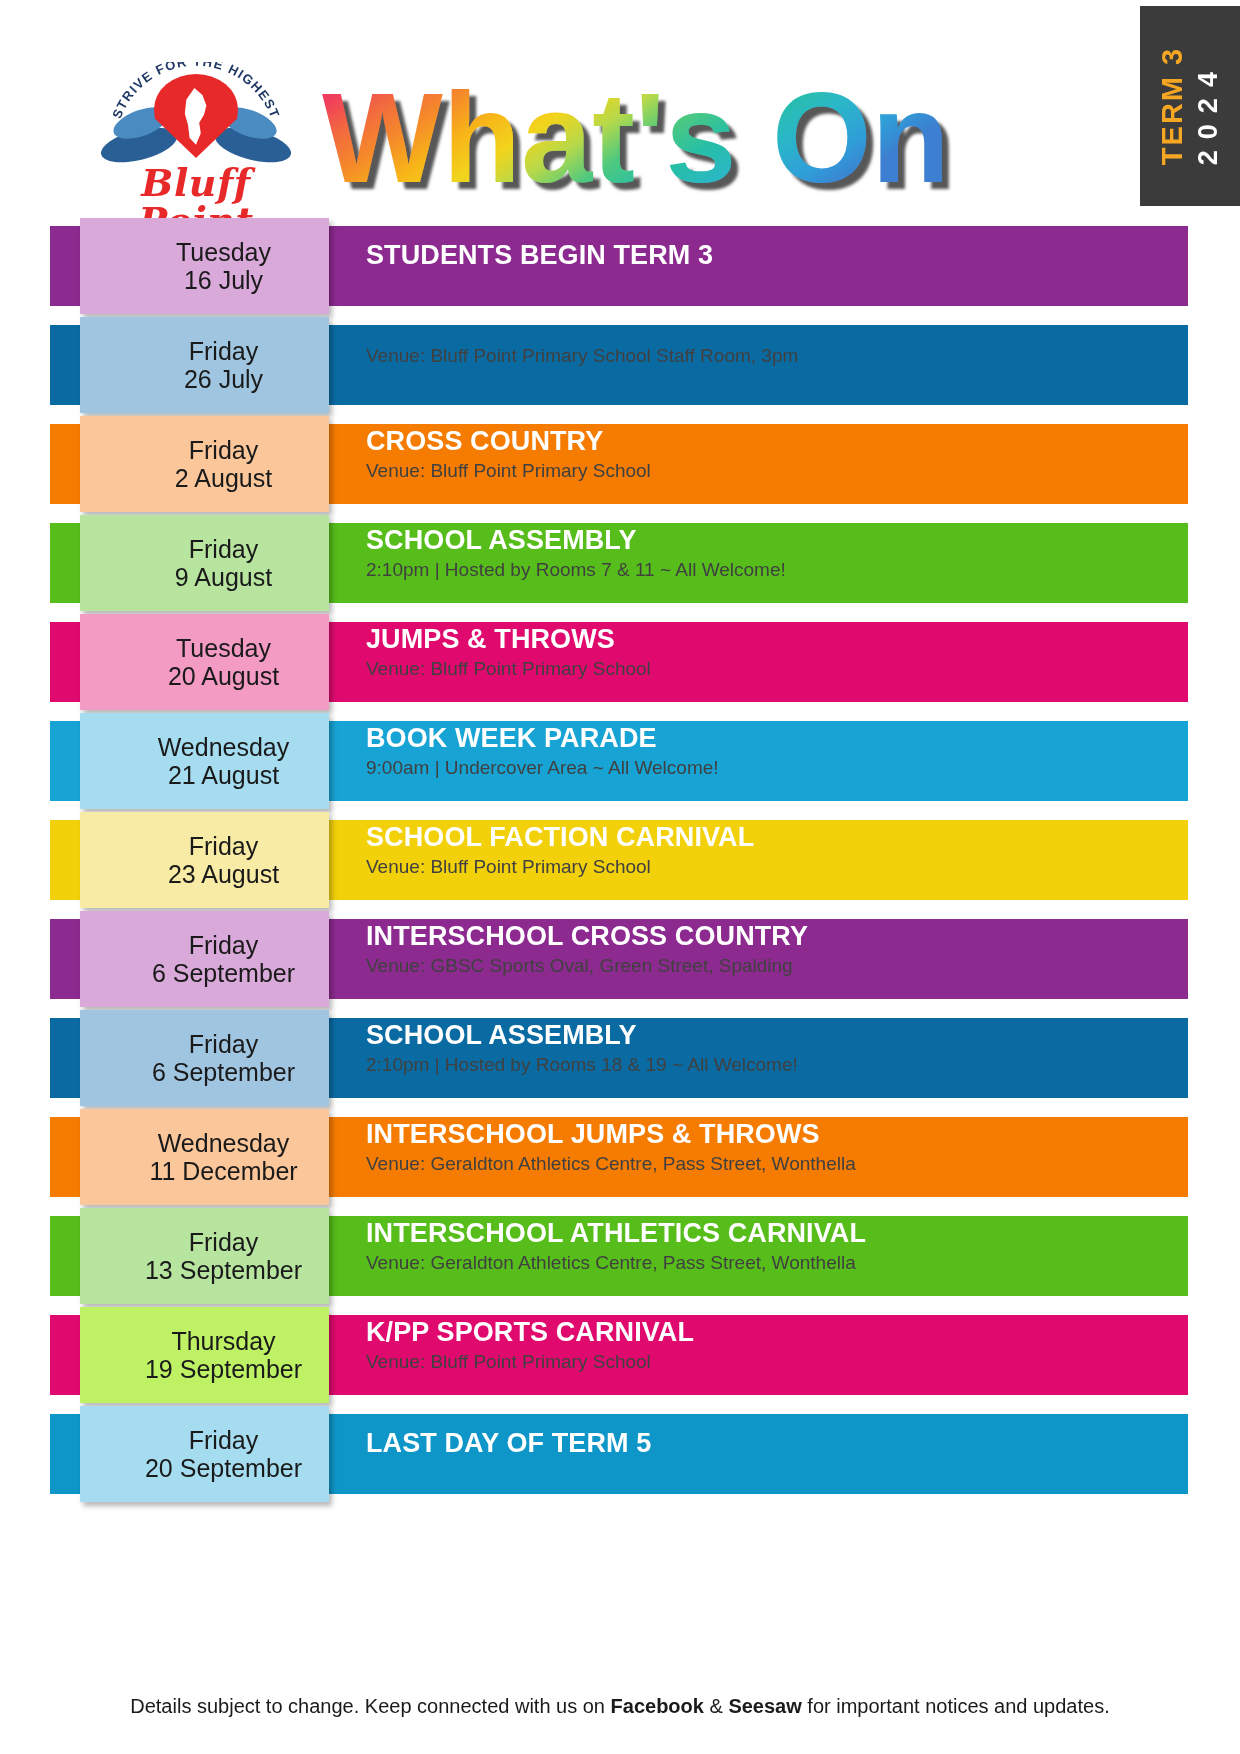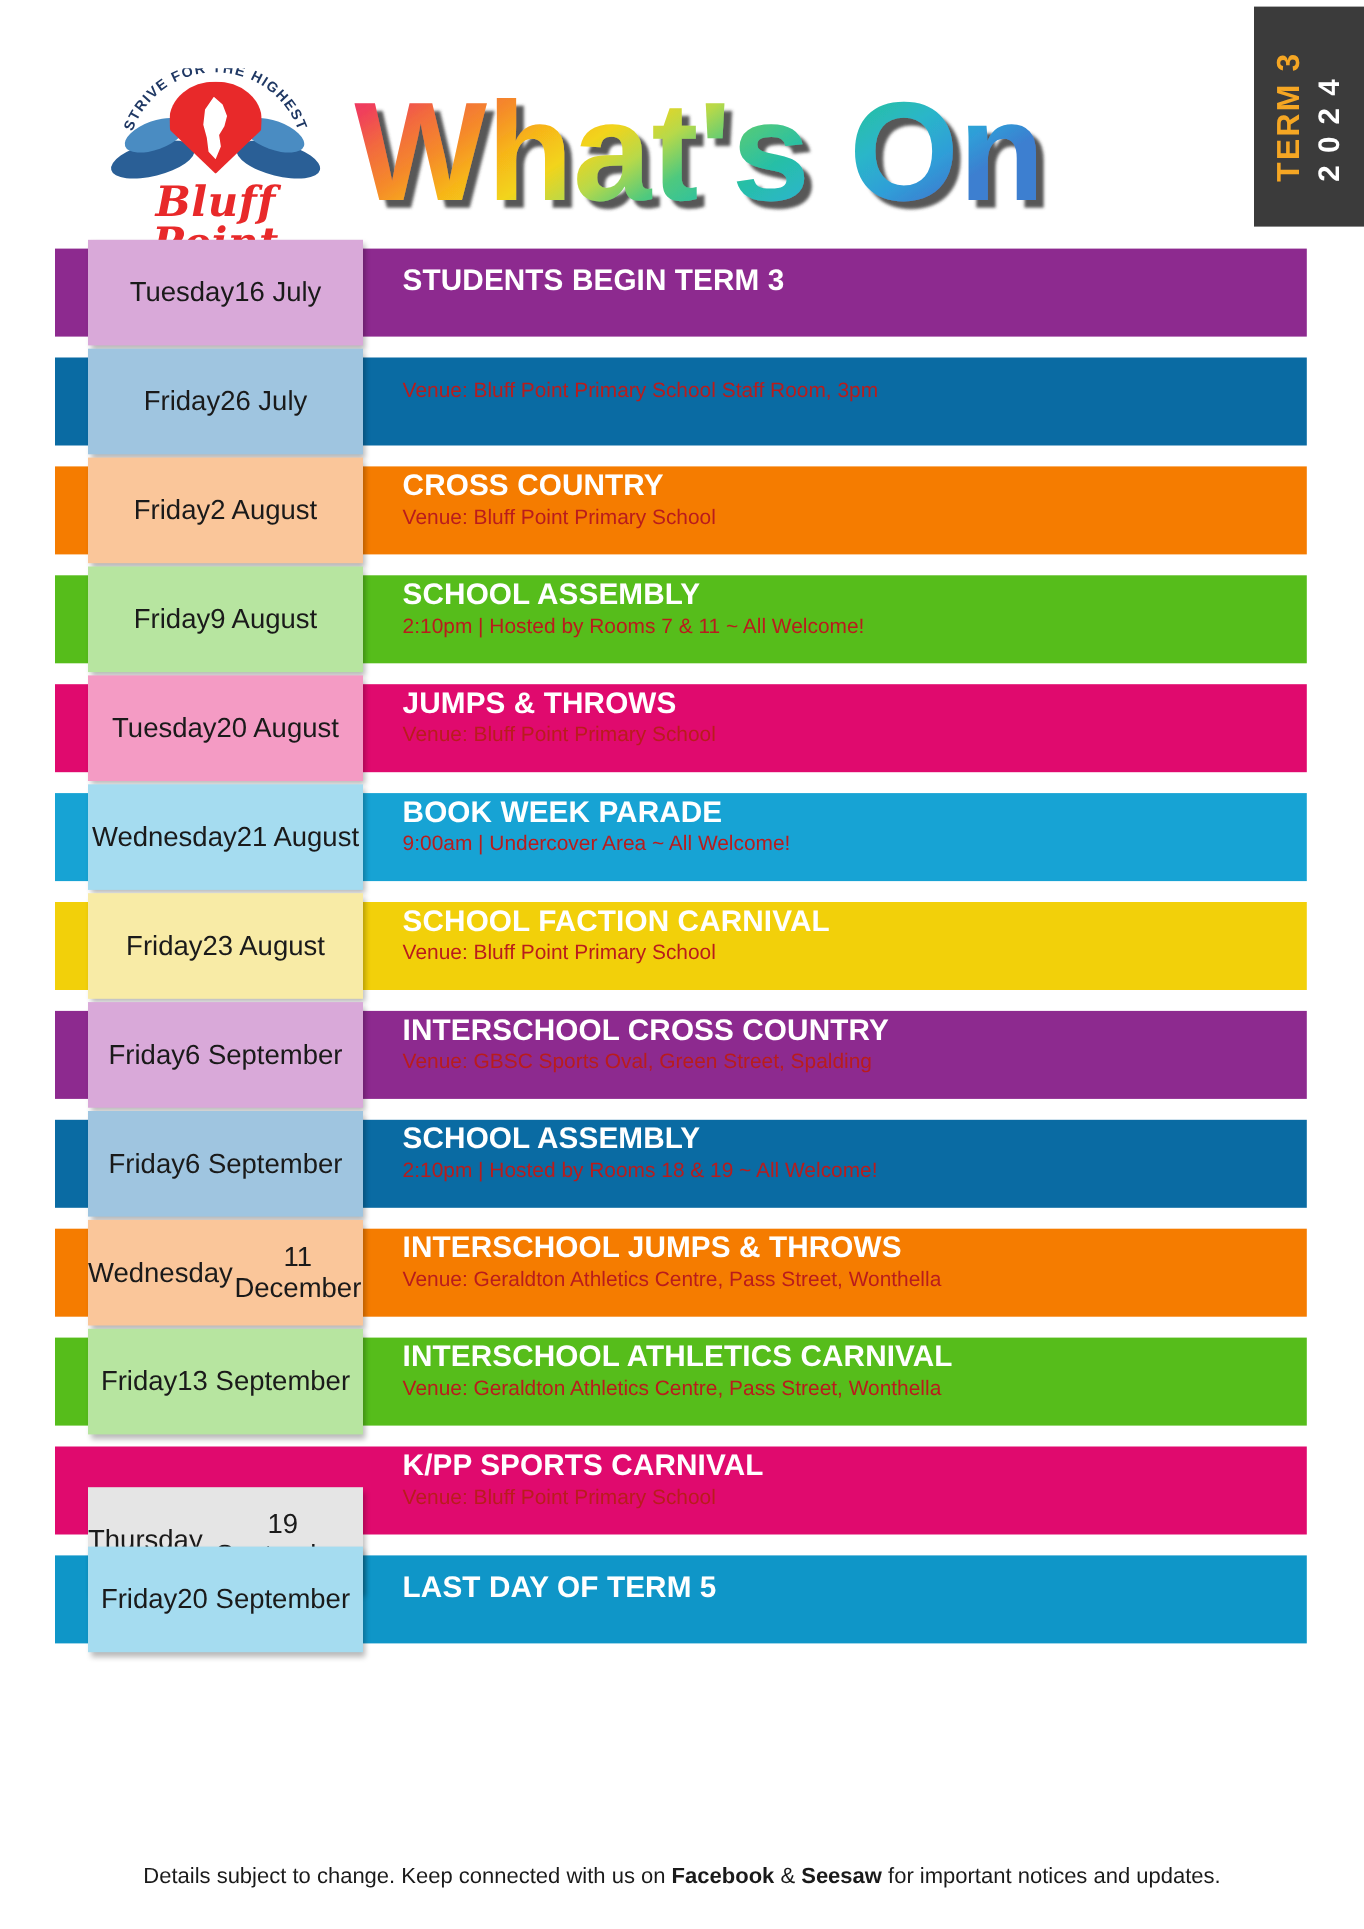--- a/index.html
+++ b/index.html
@@ -149,28 +149,29 @@
     position: absolute;
     left: 0;
     top: 8px;
     right: -128px;
     height: 80px;
   }
   .datebox {
     position: absolute;
     left: 30px;
     top: 0;
-    width: 250px;
+    width: 211px;
     height: 96px;
     display: flex;
-    flex-direction: row;
+    flex-direction: column;
     align-items: center;
     justify-content: center;
     box-shadow: 3px 4px 5px rgba(0,0,0,0.28);
     z-index: 3;
+    padding-left: 38px;
   }
   .date-day, .date-date {
     font-family: "Liberation Sans", sans-serif;
     font-size: 25px;
     color: #1a1a1a;
     line-height: 1.12;
     text-align: center;
   }
   .text-col {
     position: absolute;
@@ -189,21 +190,21 @@
     font-family: "Liberation Sans", sans-serif;
     font-weight: bold;
     font-size: 27px;
     color: #ffffff;
     line-height: 1.15;
     letter-spacing: 0.1px;
   }
   .ev-detail {
     font-family: "Liberation Sans", sans-serif;
     font-size: 19px;
-    color: #b91c1c;
+    color: #404040;
     line-height: 1.25;
     margin-top: 2px;
   }
   .ev-detail:empty { display: none; }
   .only-title .ev-title { font-size: 27px; }
 
   
   .footer {
     position: absolute;
     left: 0;
@@ -390,21 +391,21 @@
         <div class="date-day">Friday</div>
         <div class="date-date">13 September</div>
       </div>
       <div class="text-col">
         <div class="ev-title">INTERSCHOOL ATHLETICS CARNIVAL</div>
         <div class="ev-detail">Venue: Geraldton Athletics Centre, Pass Street, Wonthella</div>
       </div>
     </div>
     <div class="event-row">
       <div class="bar" style="background: rgb(224, 10, 110);"></div>
-      <div class="datebox" style="background: #e5e5e5; margin-top: 45px;">
+      <div class="datebox" style="background: #bef264;">
         <div class="date-day">Thursday</div>
         <div class="date-date">19 September</div>
       </div>
       <div class="text-col">
         <div class="ev-title">K/PP SPORTS CARNIVAL</div>
         <div class="ev-detail">Venue: Bluff Point Primary School</div>
       </div>
     </div>
     <div class="event-row only-title">
       <div class="bar" style="background: rgb(15, 150, 200);"></div>

